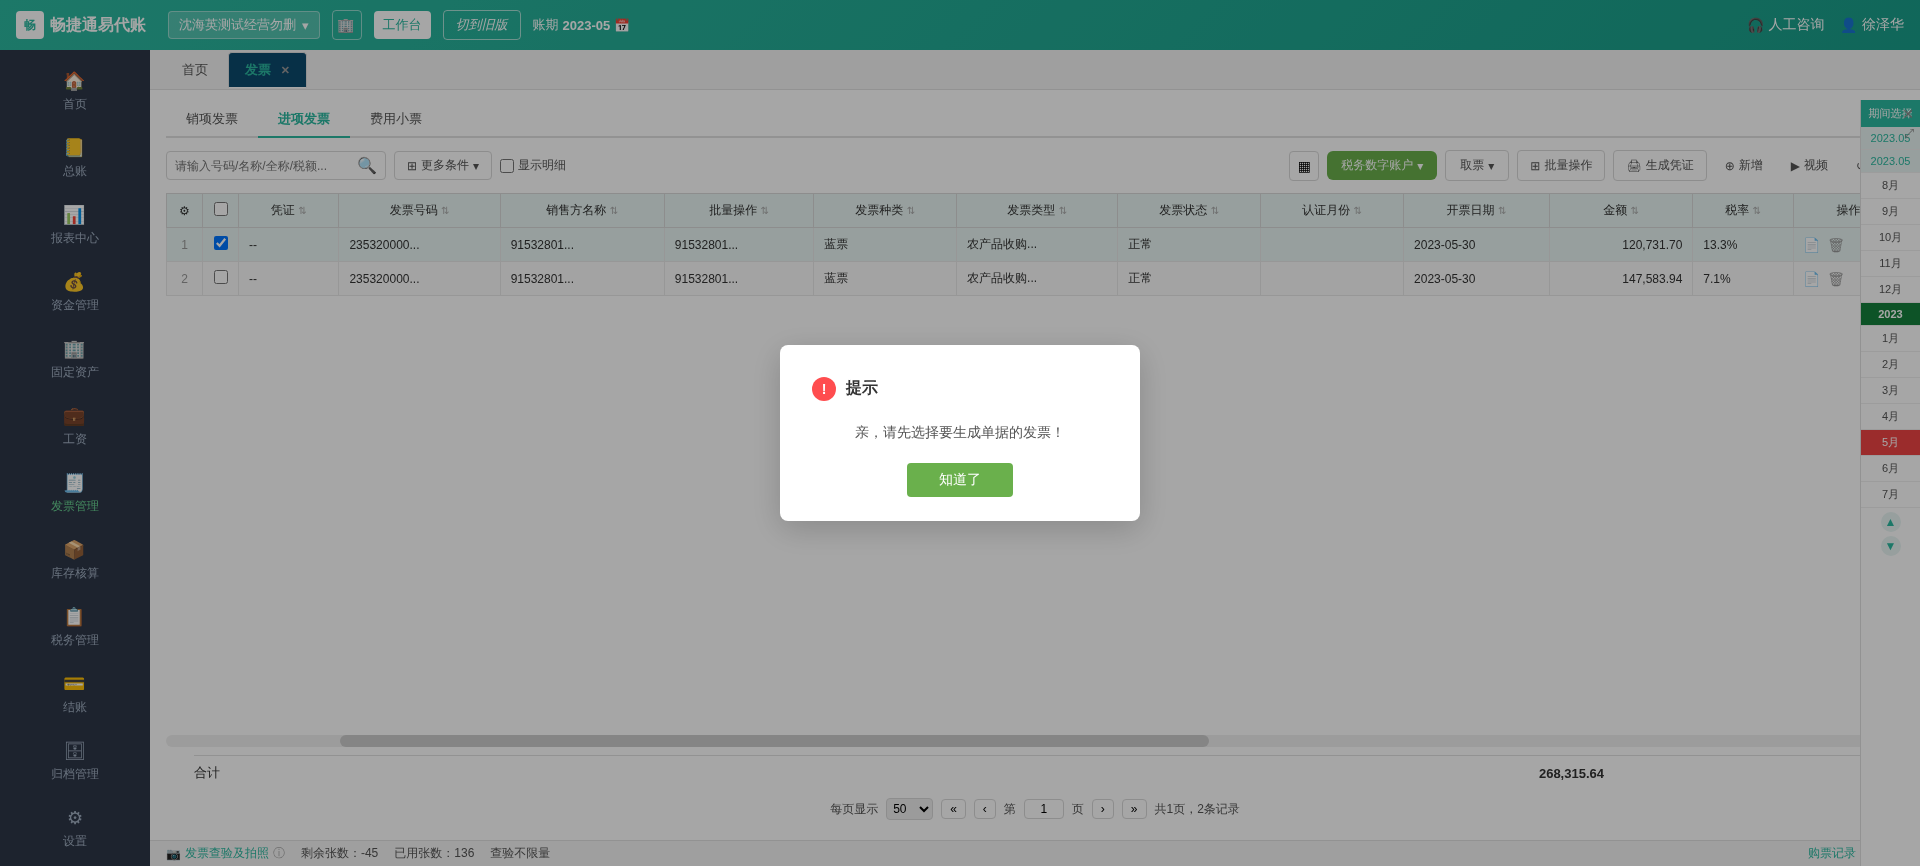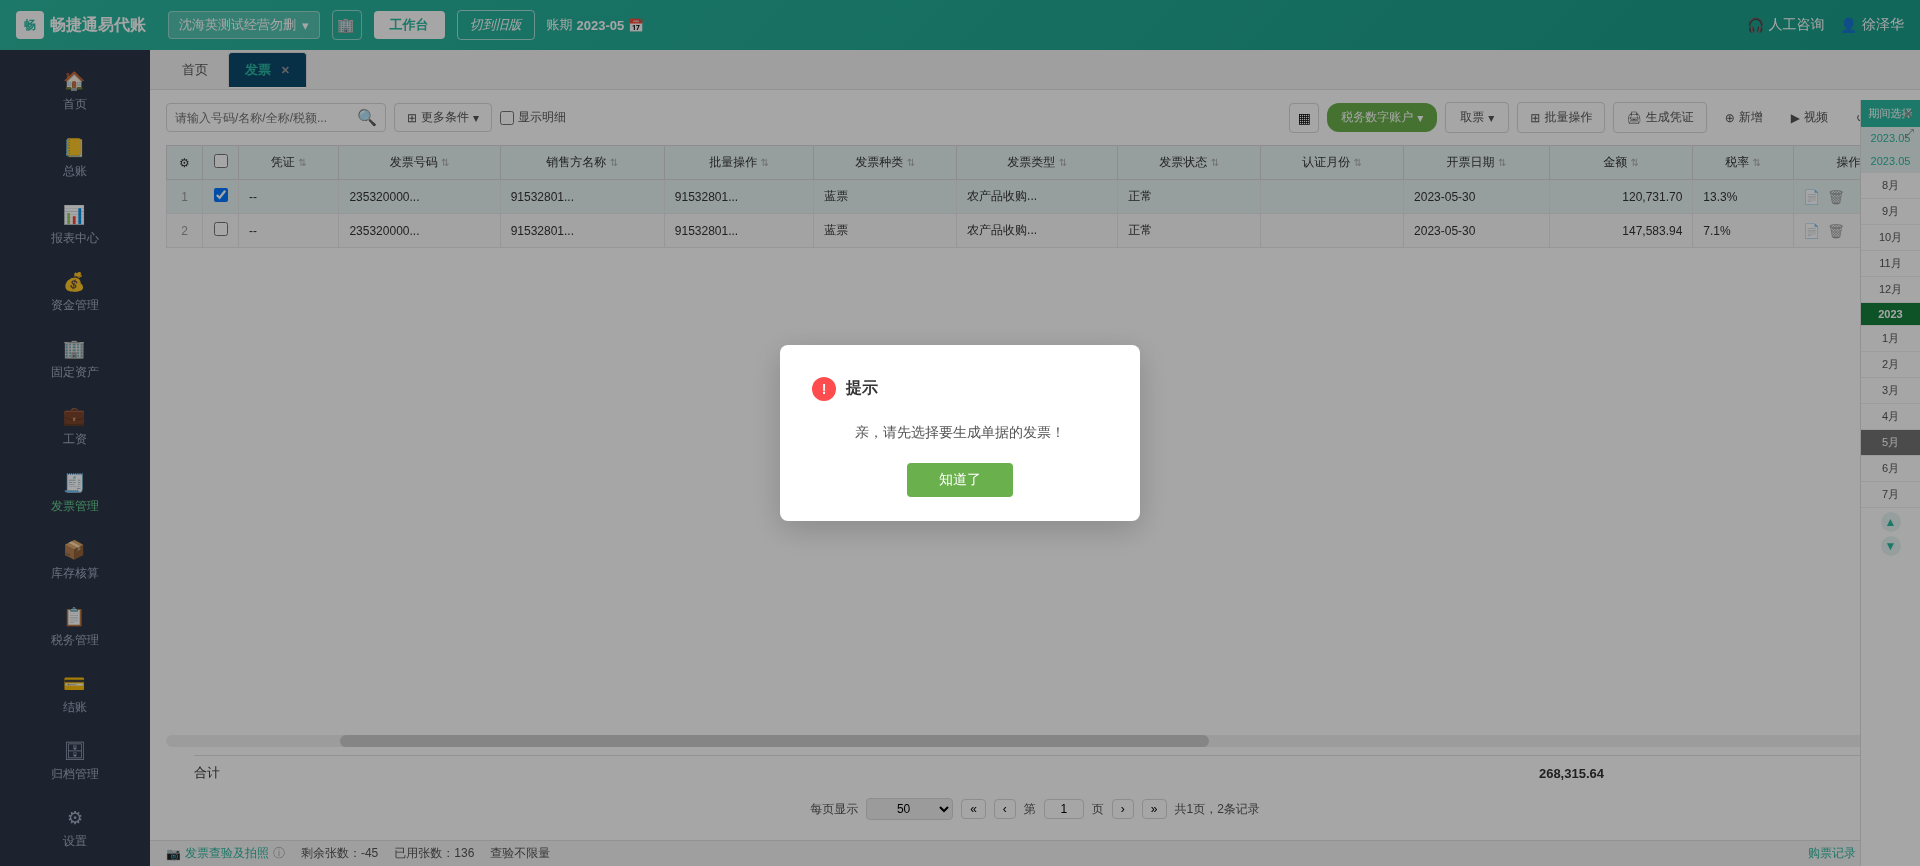--- a/index.html
+++ b/index.html
@@ -43,24 +43,24 @@
       align-items: center;
       gap: 6px;
       cursor: pointer;
       margin-left: 10px;
     }
     .workspace-btn {
       background: white;
       color: #2cb8a0;
       border: none;
       border-radius: 4px;
-      padding: 5px 16px;
+      padding: 5px 9px;
       font-size: 13px;
       cursor: pointer;
-      font-weight: bold;
+      font-weight: normal;
     }
     .switch-old-btn {
       background: transparent;
       color: white;
       border: 1px solid rgba(255,255,255,0.6);
       border-radius: 4px;
       padding: 5px 12px;
       font-size: 13px;
       cursor: pointer;
       font-style: italic;
@@ -223,21 +223,21 @@
       display: flex;
       align-items: center;
       gap: 4px;
       font-size: 12px;
       color: #555;
     }
     .tax-account-btn {
       background: #6ab04c;
       color: white;
       border: none;
-      border-radius: 12px;
+      border-radius: 6px;
       padding: 6px 14px;
       font-size: 12px;
       cursor: pointer;
       display: flex;
       align-items: center;
       gap: 4px;
     }
     .cancel-btn {
       background: white;
       color: #555;
@@ -355,23 +355,22 @@
       align-items: center;
       justify-content: center;
       padding: 8px 0;
       gap: 8px;
       font-size: 12px;
       color: #555;
     }
     .page-size-select {
       border: 1px solid #d9d9d9;
       border-radius: 4px;
-      padding: 2px 22px;
-      font-size: 12px;
-      text-align: center;
+      padding: 2px 2px;
+      font-size: 12px;
     }
     .page-btn {
       border: 1px solid #d9d9d9;
       border-radius: 4px;
       padding: 2px 8px;
       background: white;
       cursor: pointer;
       font-size: 12px;
     }
     .page-input {
@@ -614,20 +613,31 @@
         <span>首页</span>
       </div>
       <div class="tab-item active">
         <span>发票</span>
         <span class="tab-close">✕</span>
       </div>
     </div>
 
     <div class="page-content">
 
+      <div class="sub-tabs">
+        <div class="sub-tab">
+          <span>销项发票</span>
+        </div>
+        <div class="sub-tab active">
+          <span>进项发票</span>
+        </div>
+        <div class="sub-tab">
+          <span>费用小票</span>
+        </div>
+      </div>
 
       <div class="toolbar">
         <div class="search-box">
           <input type="text" style="font-size: 12px;" placeholder="请输入号码/名称/全称/税额...">
           <span style="color:#aaa;">🔍</span>
         </div>
         <button class="filter-btn">
           <span>⊞</span>
           <span>更多条件</span>
           <span>▾</span>
@@ -854,21 +864,21 @@
       </div>
       <div class="side-period-item">
         <span>2月</span>
       </div>
       <div class="side-period-item">
         <span>3月</span>
       </div>
       <div class="side-period-item">
         <span>4月</span>
       </div>
-      <div class="side-period-item active" style="background:#737373;color:white;text-align:center;">
+      <div class="side-period-item active" style="background:#ef4444;color:white;text-align:center;">
         <span>5月</span>
       </div>
       <div class="side-period-item">
         <span>6月</span>
       </div>
       <div class="side-period-item">
         <span>7月</span>
       </div>
       <div style="display:flex;flex-direction:column;align-items:center;padding:4px 0;gap:4px;">
         <div style="width:20px;height:20px;background:#e8f5f3;border-radius:50%;display:flex;align-items:center;justify-content:center;cursor:pointer;font-size:12px;color:#2cb8a0;">▲</div>

